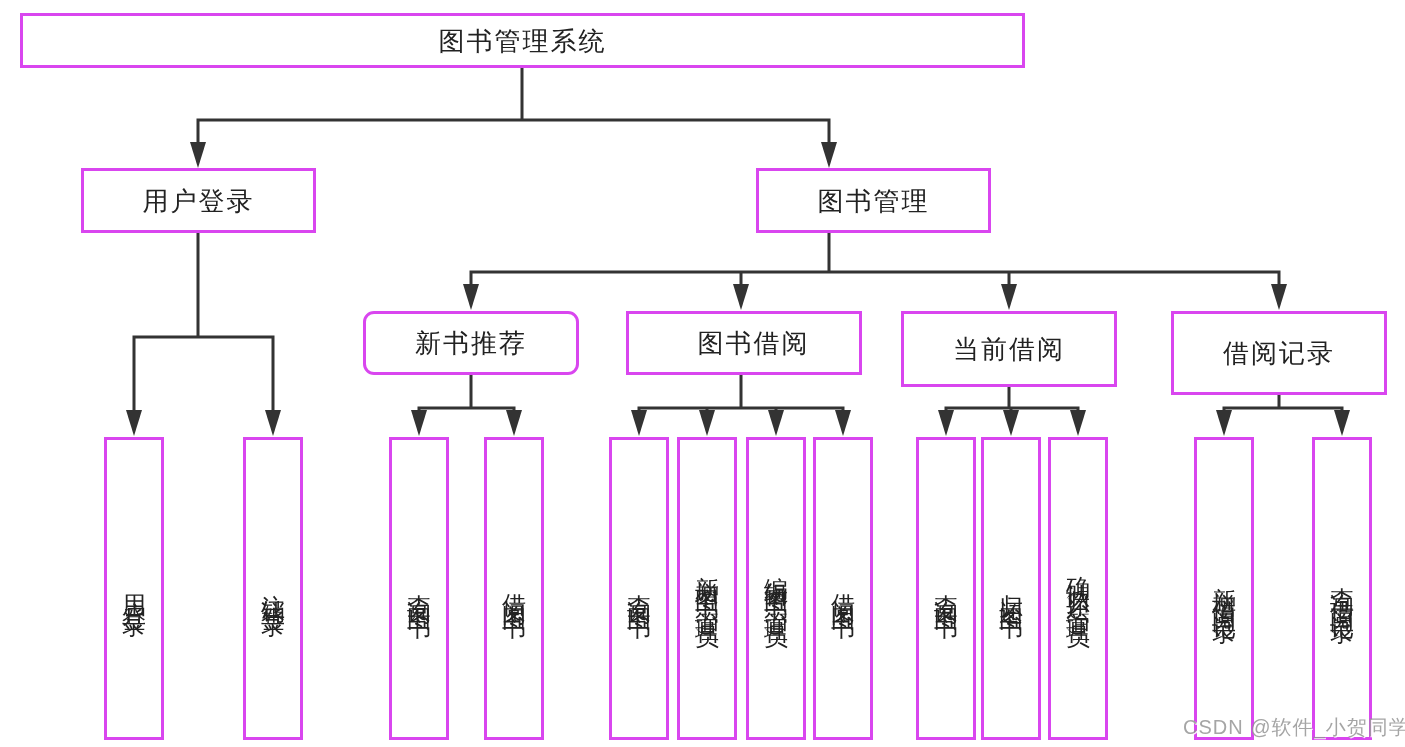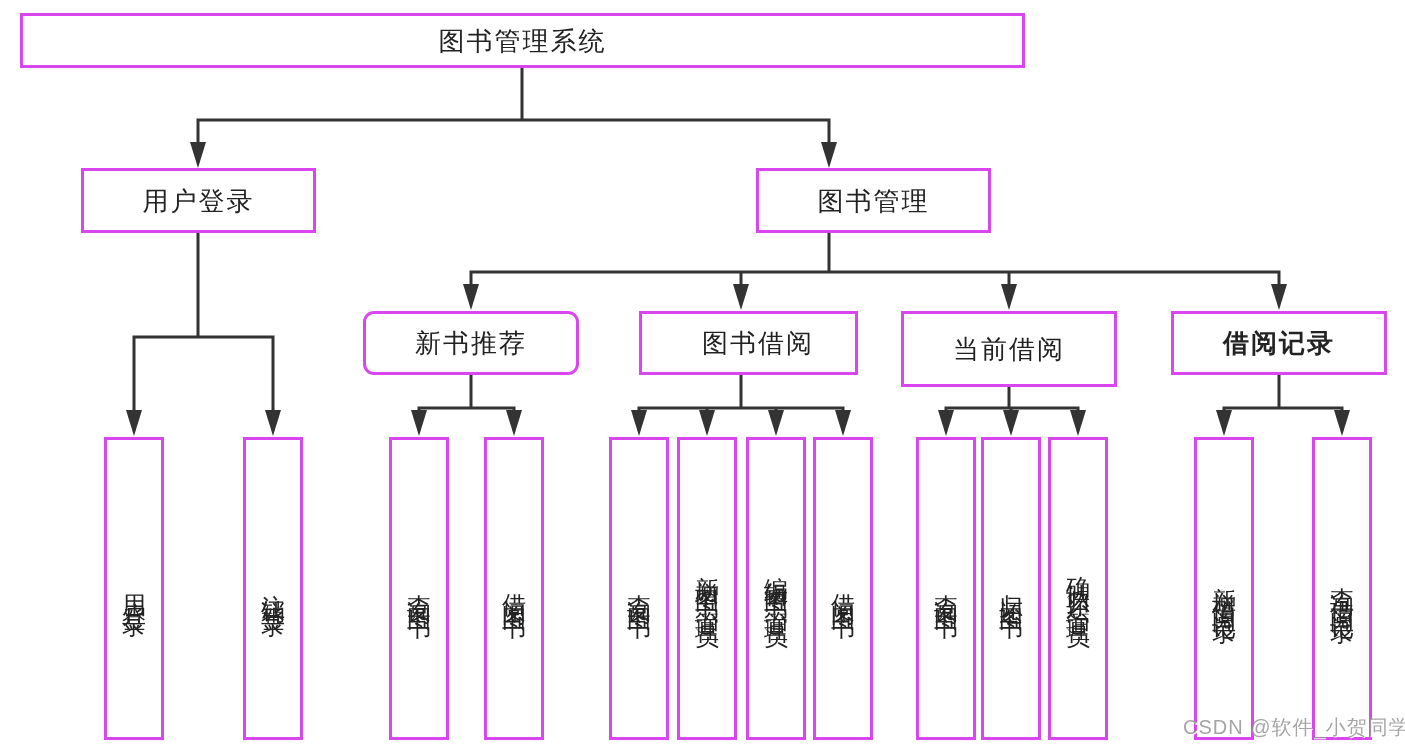--- a/index.html
+++ b/index.html
@@ -96,23 +96,23 @@
       <polygon points="1334,410 1350,410 1342,436"></polygon>
     </g>
   </svg>
 
   <div class="node h" style="left:20px; top:13px; width:1005px; height:55px;">图书管理系统</div>
 
   <div class="node h" style="left:81px; top:168px; width:235px; height:65px;">用户登录</div>
   <div class="node h" style="left:712px; top:168px; width:235px; height:65px;margin-left:44px;">图书管理</div>
 
   <div class="node h" style="left:363px; top:311px; width:216px; height:64px;border-radius:11px;">新书推荐</div>
-  <div class="node h" style="left:639px; top:311px; width:219px; height:64px;padding-left:19px;">图书借阅</div>
+  <div class="node h" style="left:626px; top:311px; width:236px; height:64px;padding-left:19px;">图书借阅</div>
   <div class="node h" style="left:901px; top:311px; width:216px; height:76px;">当前借阅</div>
-  <div class="node h" style="left:1171px; top:311px; width:216px; height:64px;font-weight:bold;">借阅记录</div>
+  <div class="node h" style="left:1171px; top:311px; width:216px; height:84px;">借阅记录</div>
 
   <div class="node v" style="left:104px; top:437px; width:60px; height:303px;">用户登录</div>
   <div class="node v" style="left:243px; top:437px; width:60px; height:303px;">注销登录</div>
 
   <div class="node v" style="left:389px; top:437px; width:60px; height:303px;">查询图书</div>
   <div class="node v" style="left:484px; top:437px; width:60px; height:303px;">借阅图书</div>
 
   <div class="node v" style="left:609px; top:437px; width:60px; height:303px;">查询图书</div>
   <div class="node v" style="left:677px; top:437px; width:60px; height:303px;">新增图书（管理员）</div>
   <div class="node v" style="left:746px; top:437px; width:60px; height:303px;">编辑图书（管理员）</div>

